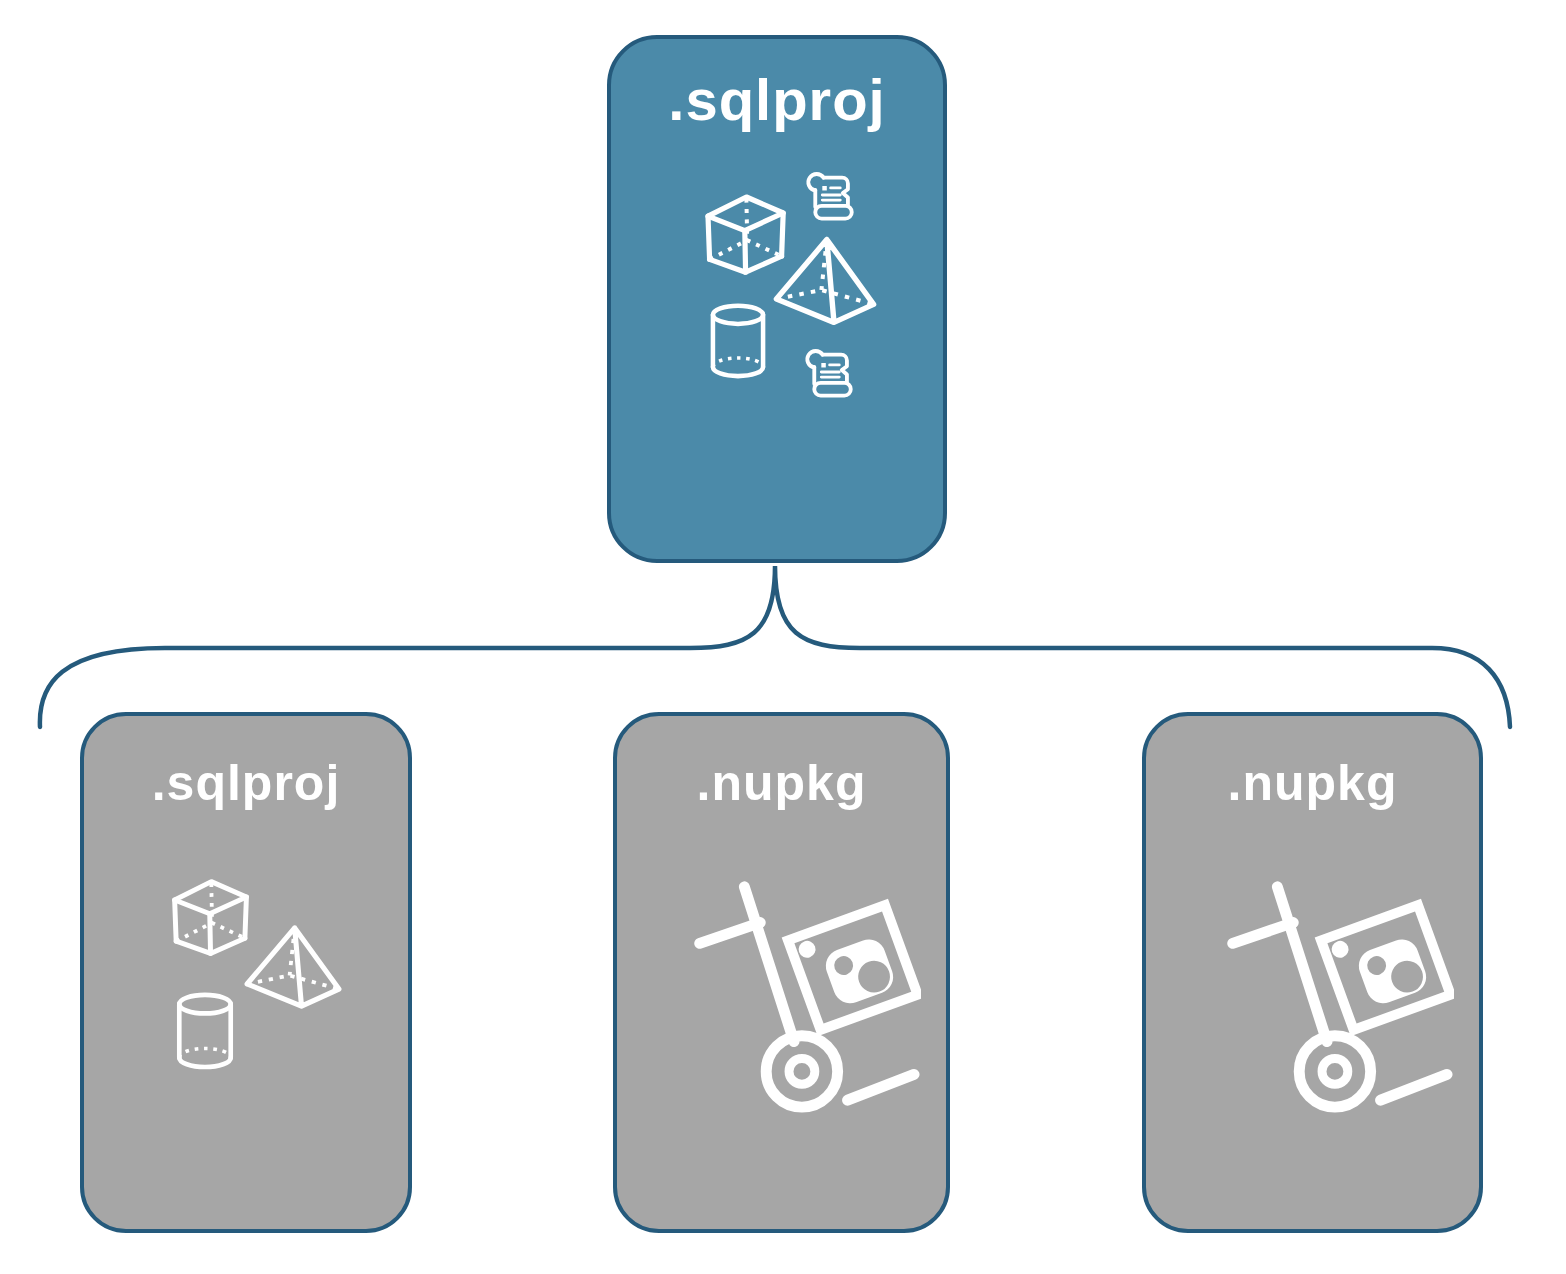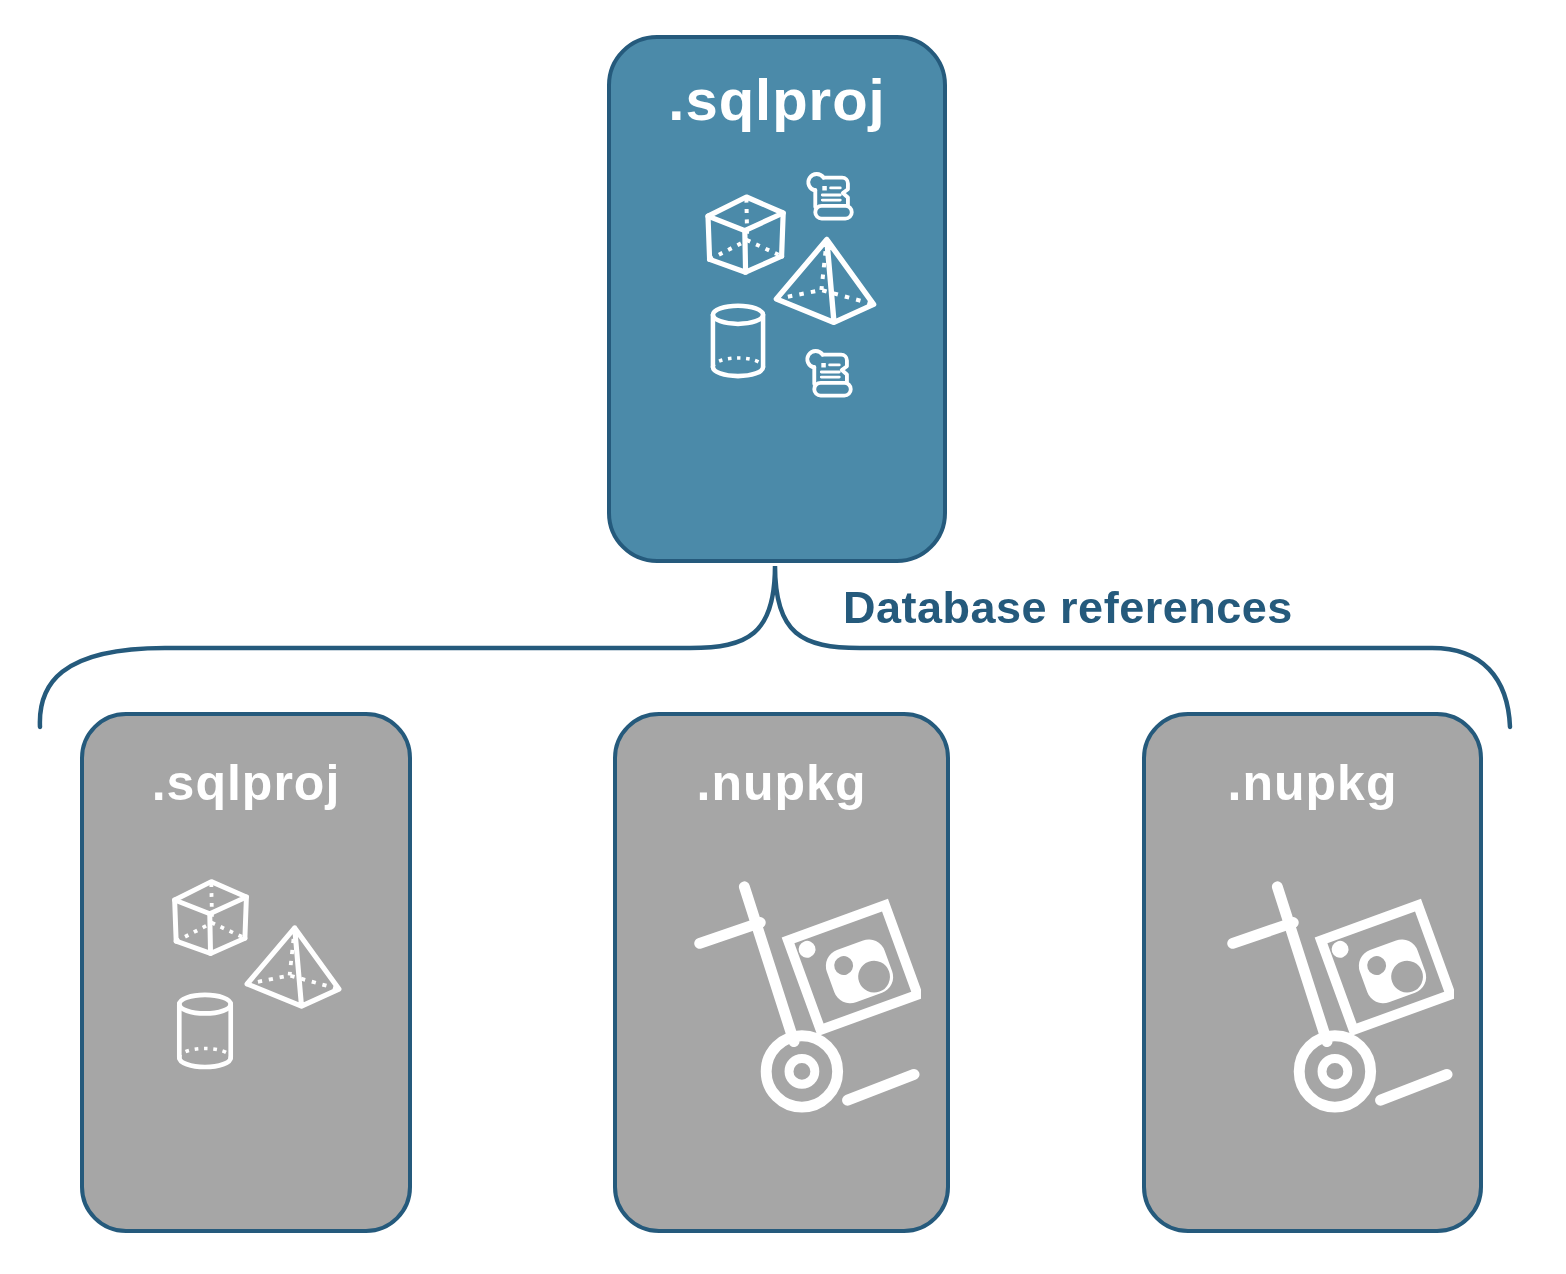--- a/index.html
+++ b/index.html
@@ -119,21 +119,20 @@
   <svg class="brace-svg" width="1566" height="1274" viewBox="0 0 1566 1274">
     <path d="M 40 727
              C 38 685 60 648 165 648
              L 690 648
              C 748 648 775 634 775 566
              C 775 634 802 648 860 648
              L 1432 648
              C 1482 648 1508 678 1510 727" fill="none" stroke="#255a7c" stroke-width="4.5" stroke-linecap="round"></path>
   </svg>
 
-  <div class="connector-label">Database references</div>
 
   <div class="node node--child node--c1">
     <div class="node-title">.sqlproj</div>
     <svg class="icon" style="left:83px;top:158px;width:84px;height:84px">
         <use href="#icon-cube"></use>
       </svg>
     <svg class="icon" style="left:158px;top:206px;width:102px;height:90px">
         <use href="#icon-pyramid"></use>
       </svg>
     <svg class="icon" style="left:88px;top:276px;width:66px;height:80px">

